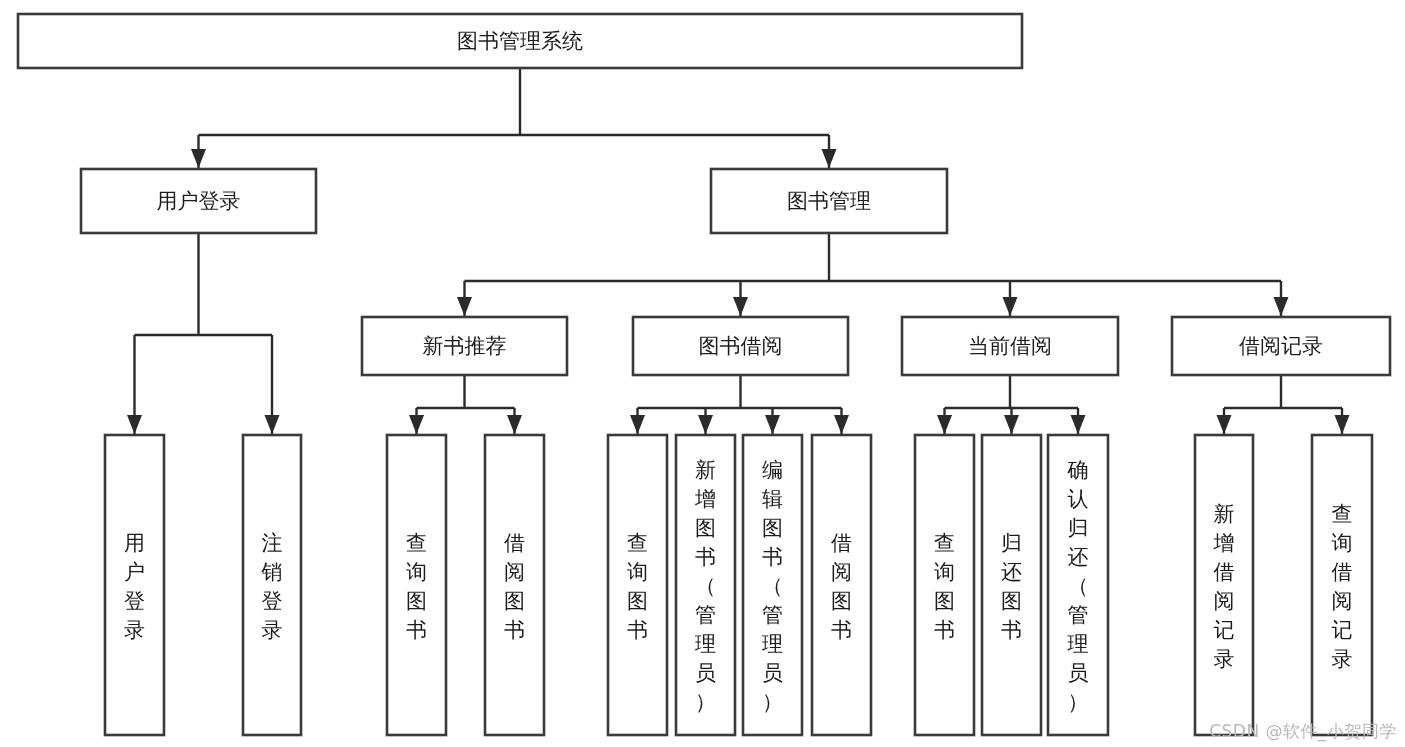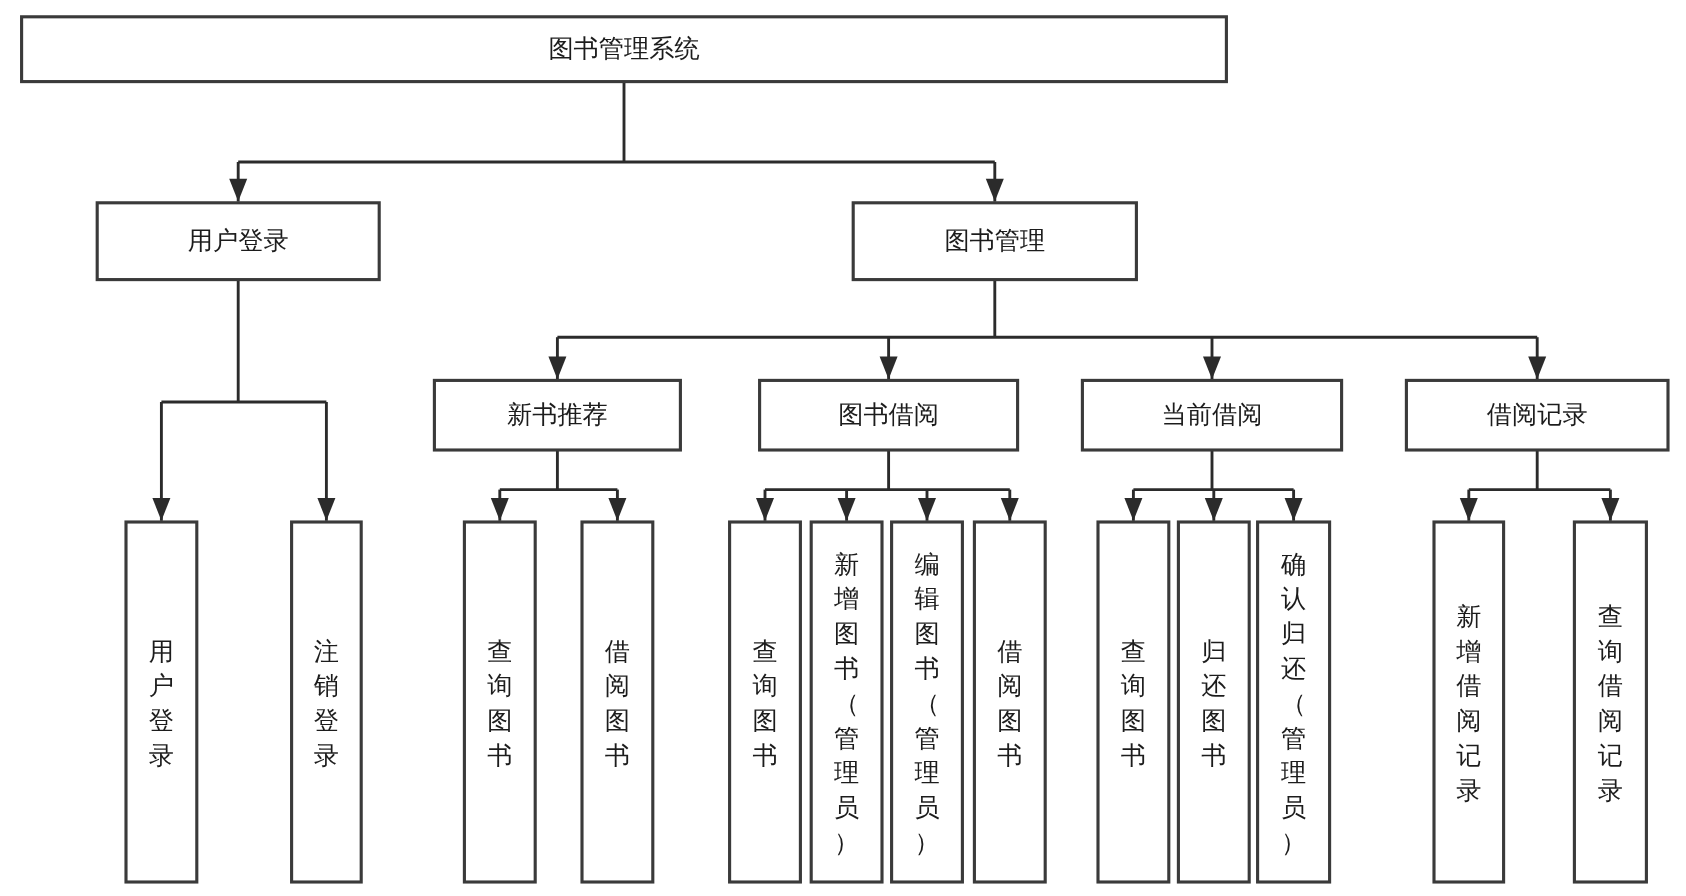--- a/index.html
+++ b/index.html
@@ -168,14 +168,15 @@
         <rect x="1048" y="435" width="60" height="300" class="node-box"></rect>
         <text x="1078" class="node-label-v"><tspan x="1078" y="477.12">确</tspan><tspan x="1078" y="506.12">认</tspan><tspan x="1078" y="535.12">归</tspan><tspan x="1078" y="564.12">还</tspan><tspan x="1078" y="593.12" rotate="0">（</tspan><tspan x="1078" y="622.12">管</tspan><tspan x="1078" y="651.12">理</tspan><tspan x="1078" y="680.12">员</tspan><tspan x="1078" y="709.12" rotate="0">）</tspan></text>
         <rect x="1195" y="435" width="58" height="300" class="node-box"></rect>
         <text x="1224" class="node-label-v"><tspan x="1224" y="520.62">新</tspan><tspan x="1224" y="549.62">增</tspan><tspan x="1224" y="578.62">借</tspan><tspan x="1224" y="607.62">阅</tspan><tspan x="1224" y="636.62">记</tspan><tspan x="1224" y="665.62">录</tspan></text>
         <rect x="1312" y="435" width="60" height="300" class="node-box"></rect>
         <text x="1342" class="node-label-v"><tspan x="1342" y="520.62">查</tspan><tspan x="1342" y="549.62">询</tspan><tspan x="1342" y="578.62">借</tspan><tspan x="1342" y="607.62">阅</tspan><tspan x="1342" y="636.62">记</tspan><tspan x="1342" y="665.62">录</tspan></text>
       </g>
 
   </svg>
 
+  <div class="watermark">CSDN @软件_小贺同学</div>
 
 </div>
 
 </body></html>

